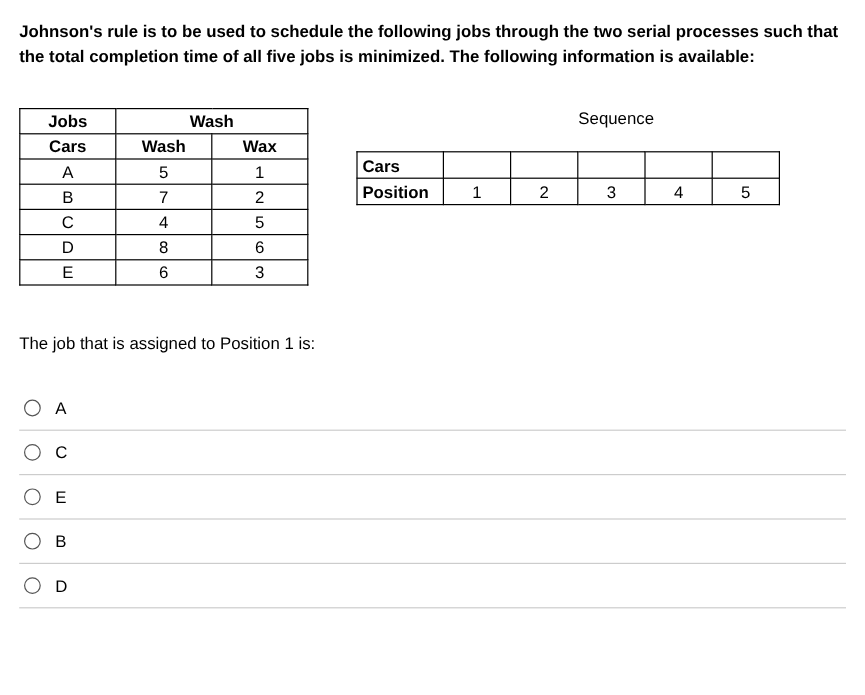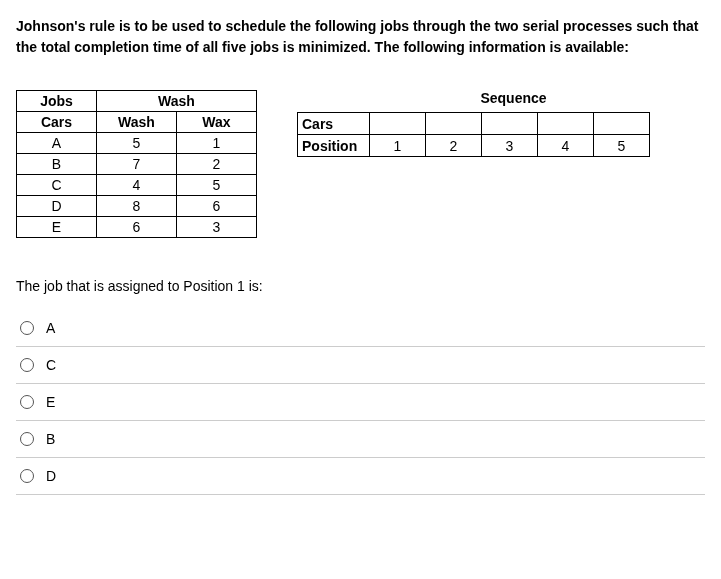--- a/index.html
+++ b/index.html
@@ -20,31 +20,31 @@
     table.jobs-table th, table.jobs-table td {
       border: 1.5px solid #000;
       text-align: center;
       font-size: 14px;
       padding: 2px 0;
     }
     table.jobs-table th { font-weight: bold; }
     table.jobs-table .col-jobs { width: 80px; }
     table.jobs-table .col-wash { width: 80px; margin-top: 16px; }
     table.jobs-table .col-wax { width: 80px; }
-    .seq-title { font-weight: bold; text-align: center; margin-bottom: 6px; padding-left: 80px; }
+    .seq-title { font-weight: normal; text-align: center; margin-bottom: 20px; padding-left: 80px; }
     table.seq-table td, table.seq-table th {
       border: 1.5px solid #000;
       text-align: center;
       font-size: 14px;
       padding: 2px 0;
       width: 56px;
       height: 22px;
     }
     table.seq-table .label-cell { font-weight: bold; text-align: left; padding-left: 4px; width: 72px; }
-    .question { margin-bottom: 16px; }
+    .question { margin-bottom: 28px; }
     .options { }
     .option-row {
       display: flex;
       align-items: center;
       border-bottom: 1px solid #ccc;
       padding: 10px 4px;
       gap: 12px;
     }
     .radio {
       width: 14px;

